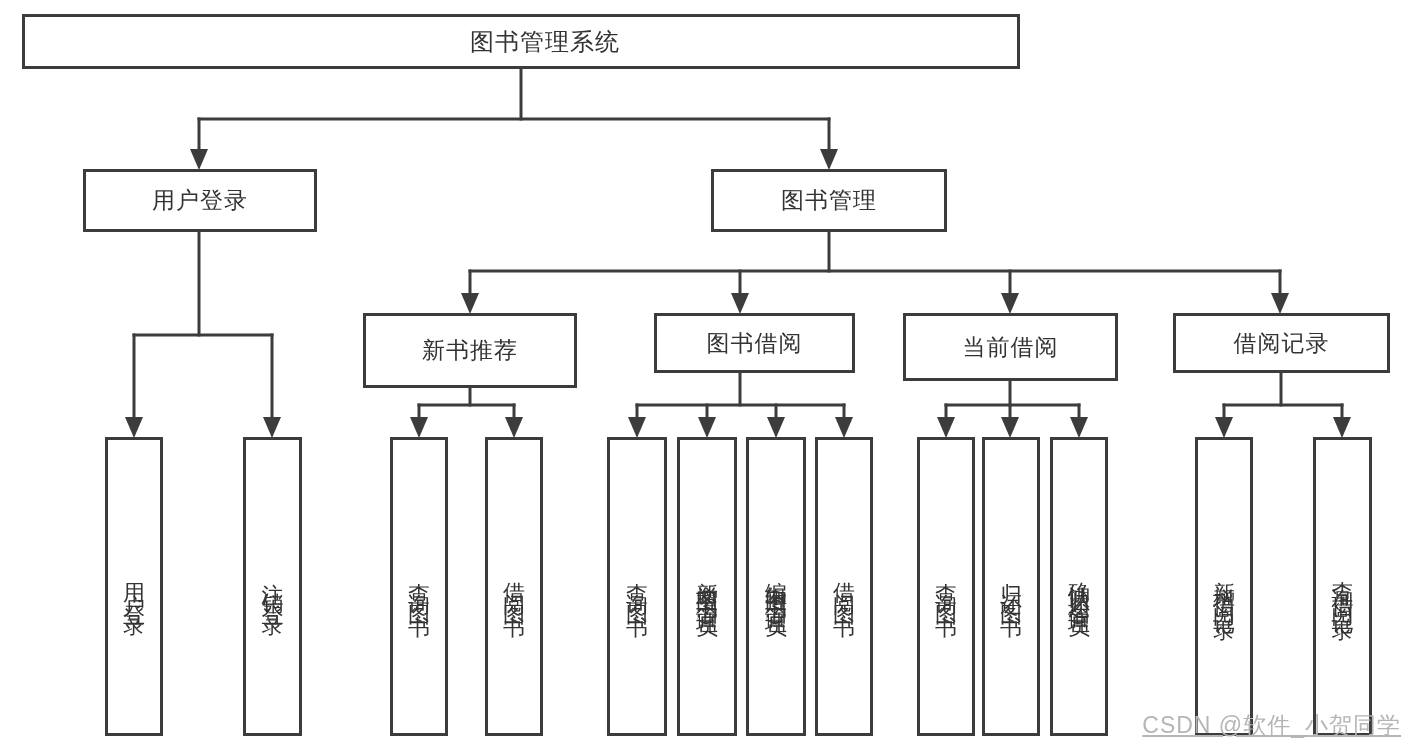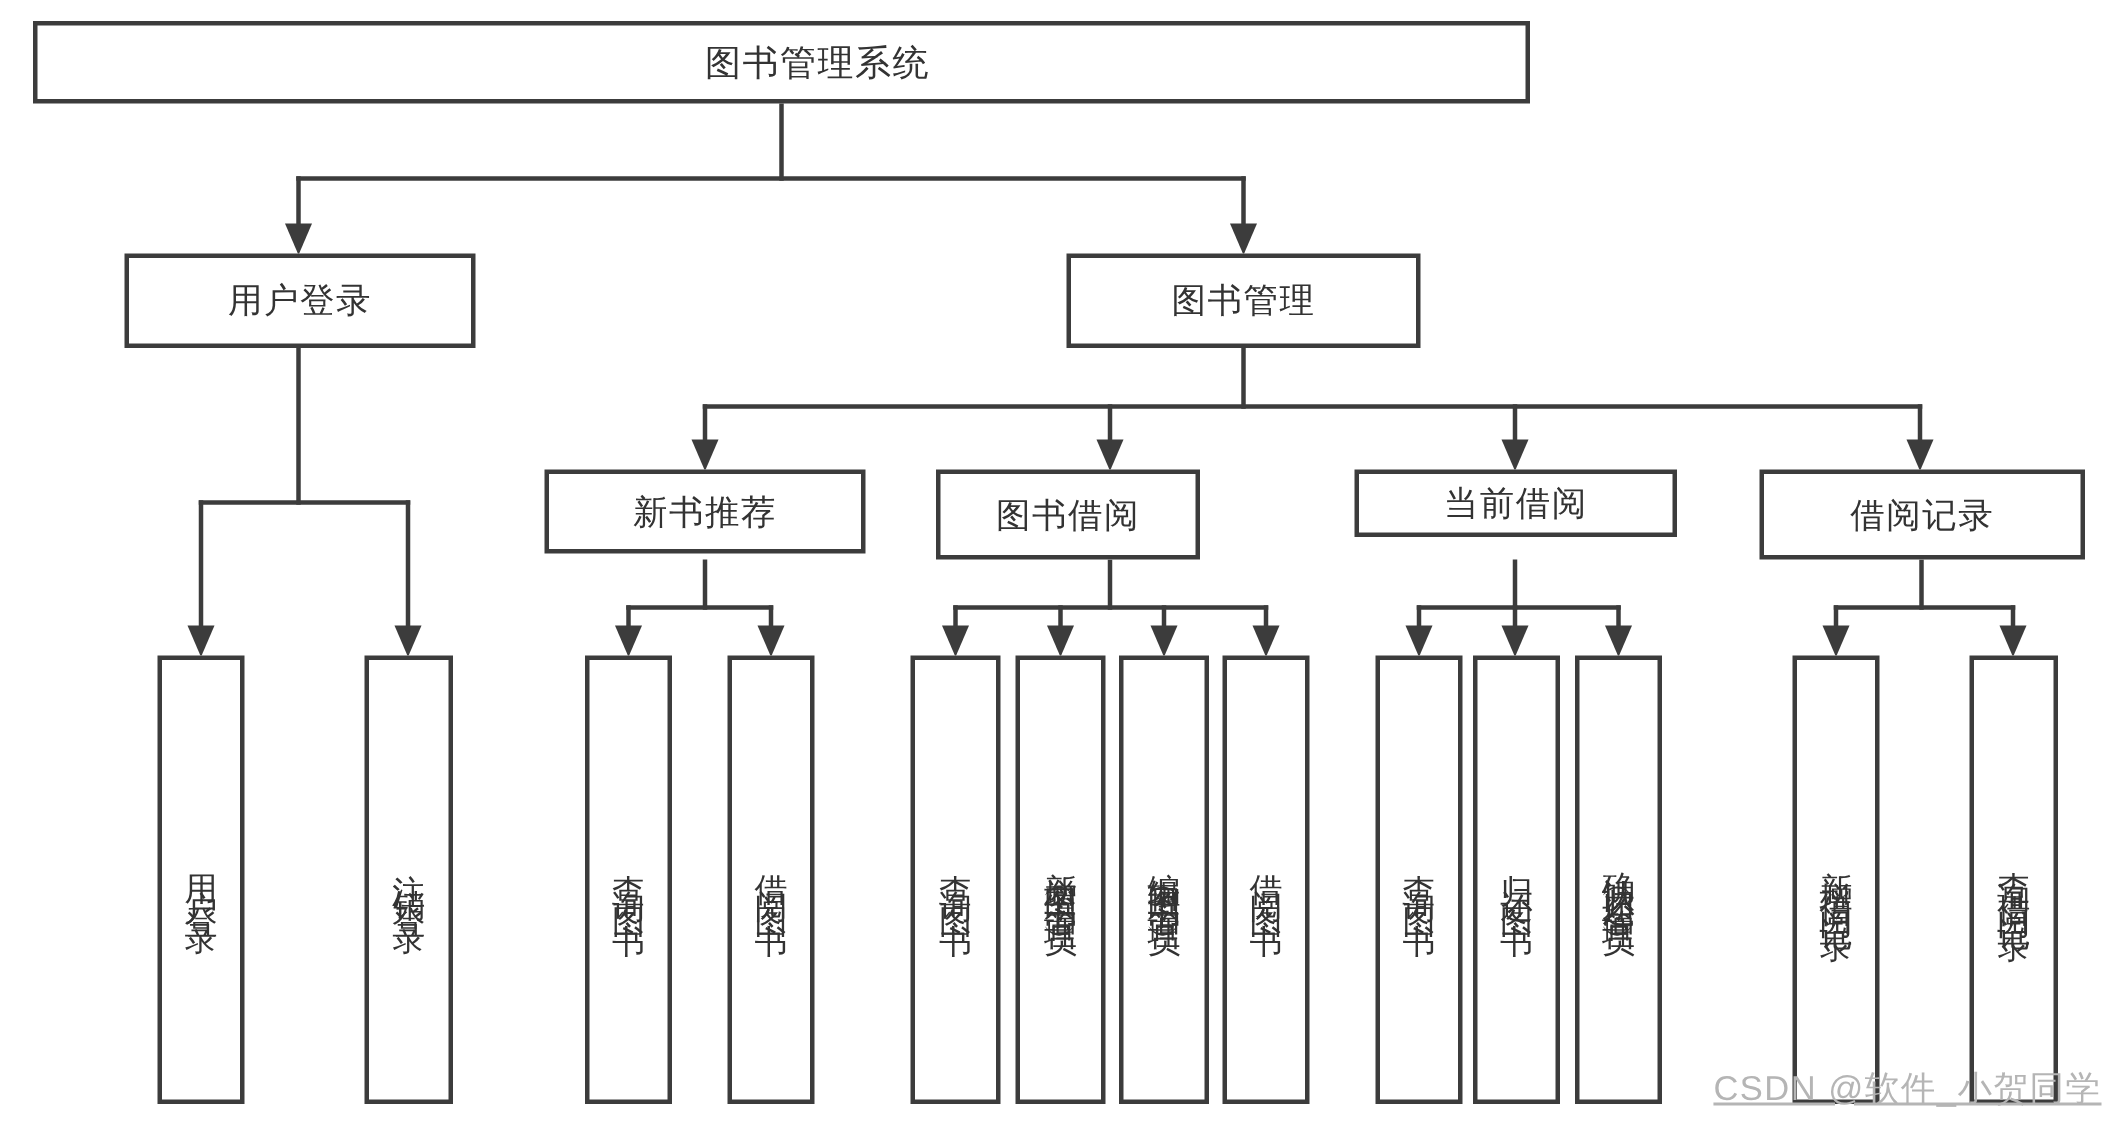--- a/index.html
+++ b/index.html
@@ -125,23 +125,23 @@
     <polygon points="1215,417 1233,417 1224,438"></polygon>
     <line x1="1342" y1="403.5" x2="1342" y2="422"></line>
     <polygon points="1333,417 1351,417 1342,438"></polygon>
   </svg>
 
   <div class="node root">图书管理系统</div>
 
   <div class="node" style="left:83px;top:169px;width:234px;height:63px;">用户登录</div>
   <div class="node" style="left:711px;top:169px;width:236px;height:63px;font-family:Liberation Serif, serif;">图书管理</div>
 
-  <div class="node" style="left:363px;top:313px;width:214px;height:56px;">新书推荐</div>
-  <div class="node" style="left:624px;top:313px;width:176px;height:60px;">图书借阅</div>
-  <div class="node" style="left:903px;top:313px;width:215px;height:45px;">当前借阅</div>
+  <div class="node" style="left:363px;top:313px;width:214px;height:75px;">新书推荐</div>
+  <div class="node" style="left:654px;top:313px;width:201px;height:60px;">图书借阅</div>
+  <div class="node" style="left:903px;top:313px;width:215px;height:68px;">当前借阅</div>
   <div class="node" style="left:1173px;top:313px;width:217px;height:60px;">借阅记录</div>
 
   <div class="vnode" style="left:105px;width:58px;">用户登录</div>
   <div class="vnode" style="left:243px;width:59px;">注销登录</div>
 
   <div class="vnode" style="left:390px;width:58px;">查询图书</div>
   <div class="vnode" style="left:485px;width:58px;">借阅图书</div>
 
   <div class="vnode" style="left:607px;width:60px;">查询图书</div>
   <div class="vnode long" style="left:677px;width:60px;">新增图书（管理员）</div>

